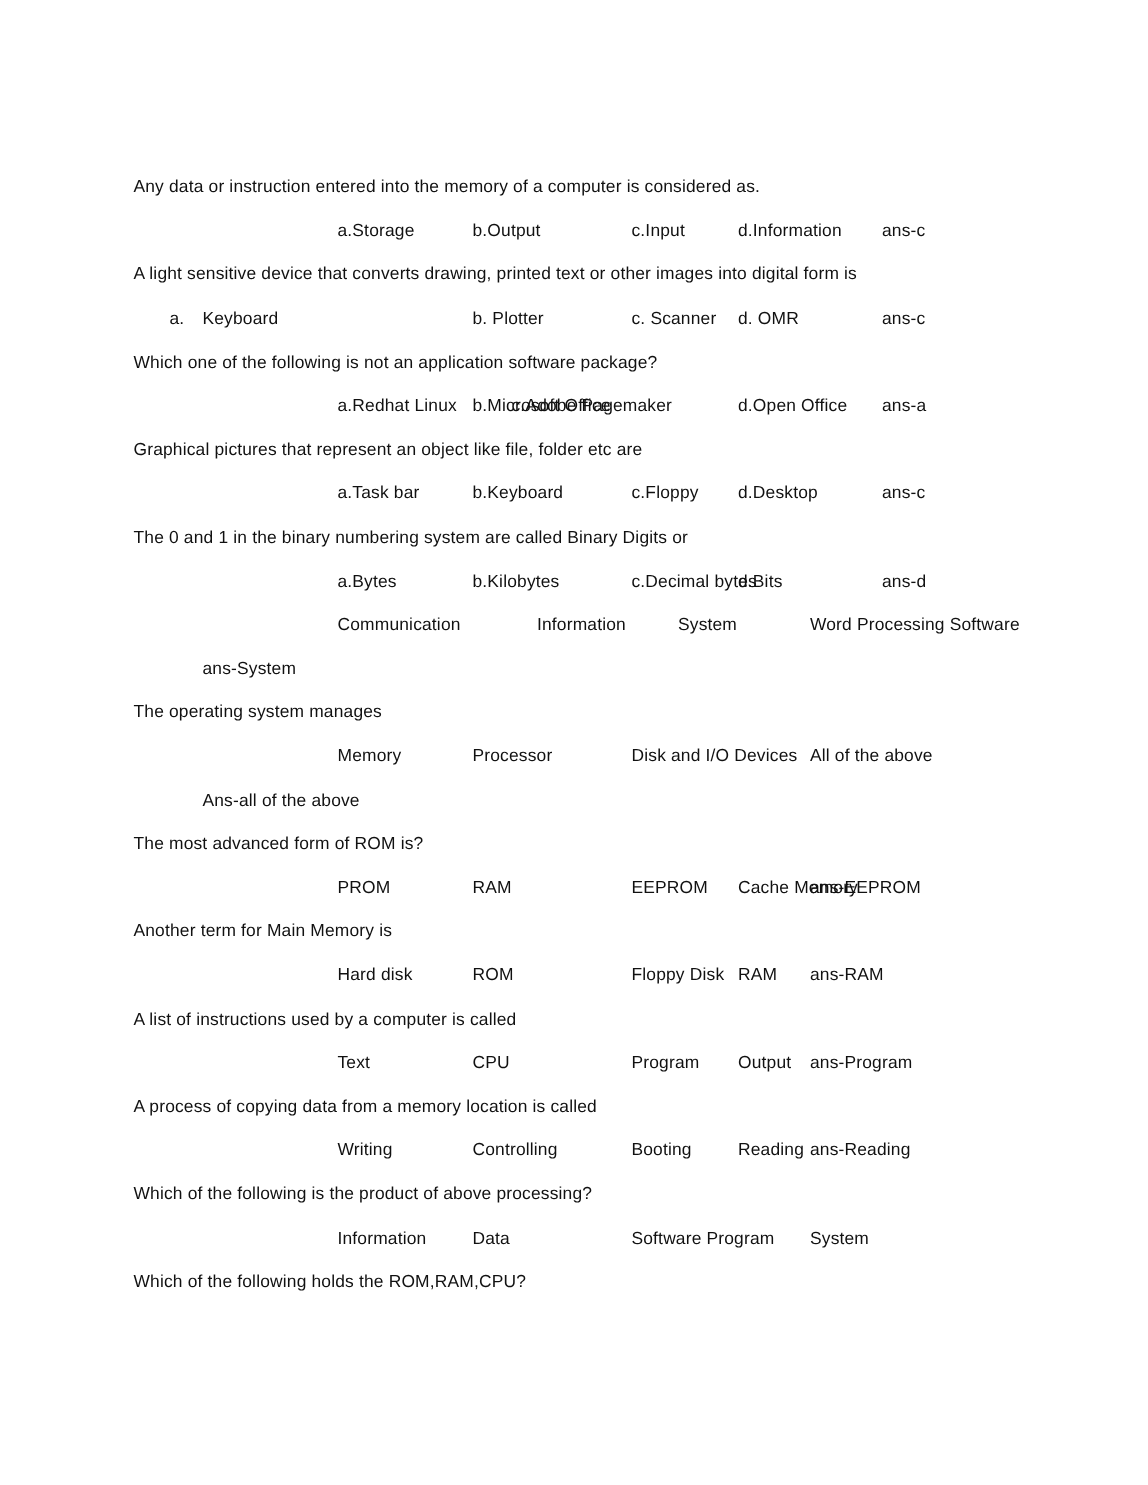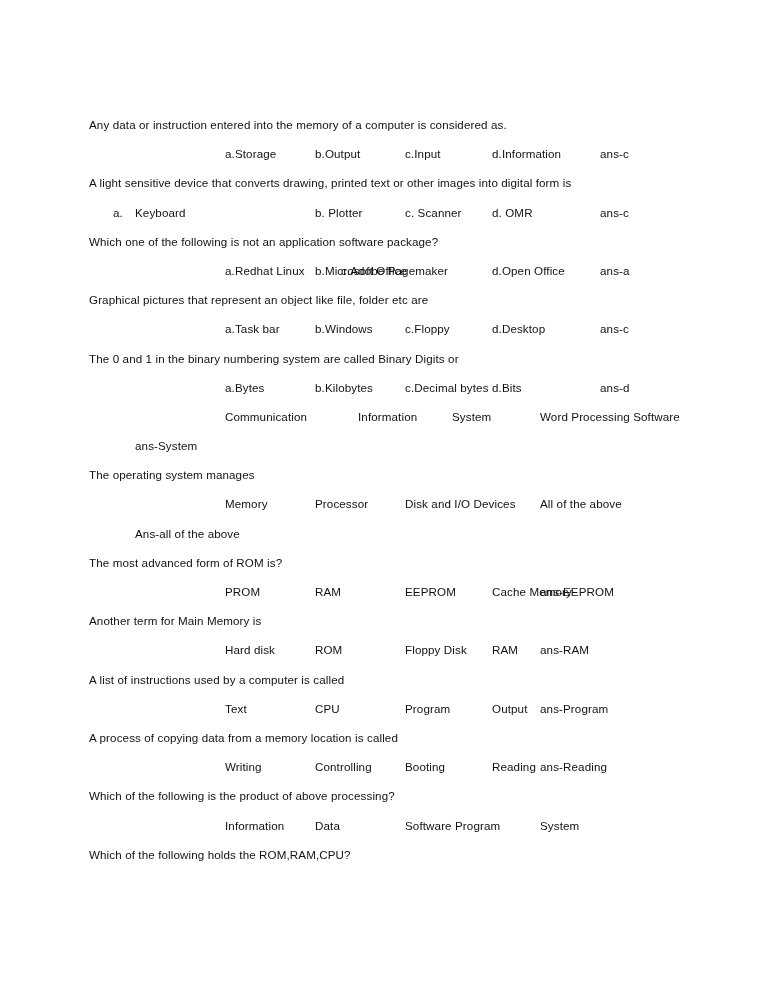--- a/index.html
+++ b/index.html
@@ -46,27 +46,27 @@
   .opt {
     position: absolute;
     top: 0;
     white-space: nowrap;
   }
   
   .c0  { left: 24px; }
   .c0b { left: 46px; }
   .c1  { left: 136px; }
   .c2  { left: 226px; }
-  .c3  { left: 316px; }
+  .c3  { left: 332px; }
   .c4  { left: 363px; }
   .cX  { left: 269px; }
   .cY  { left: 403px; }
   .cAdobe { left: 252px; }
   .cOpen  { left: 403px; }
-  .ansA { left: 511px; }
+  .ansA { left: 499px; }
   .ansB { left: 451px; }
   .single { left: 46px; }
   .blank-fill {
     display: inline-block;
     border-bottom: 1px solid #1a1a1a;
     width: 62px;
     height: 9px;
     vertical-align: baseline;
     margin: 0 1px;
   }
@@ -101,21 +101,21 @@
       <span class="opt c1">a.Redhat Linux</span>
       <span class="opt c2">b.Microsoft Office</span>
       <span class="opt cAdobe">c.Adobe Pagemaker</span>
       <span class="opt cOpen">d.Open Office</span>
       <span class="opt ansA">ans-a</span>
     </div>
 
     <p class="qline">Graphical pictures that represent an object like file, folder etc are</p>
     <div class="optline">
       <span class="opt c1">a.Task bar</span>
-      <span class="opt c2">b.Windows</span>
+      <span class="opt c2">b.Keyboard</span>
       <span class="opt c3">c.Floppy</span>
       <span class="opt cY">d.Desktop</span>
       <span class="opt ansA">ans-c</span>
     </div>
 
     <p class="qline">The 0 and 1 in the binary numbering system are called Binary Digits or</p>
     <div class="optline">
       <span class="opt c1">a.Bytes</span>
       <span class="opt c2">b.Kilobytes</span>
       <span class="opt c3">c.Decimal bytes</span>

